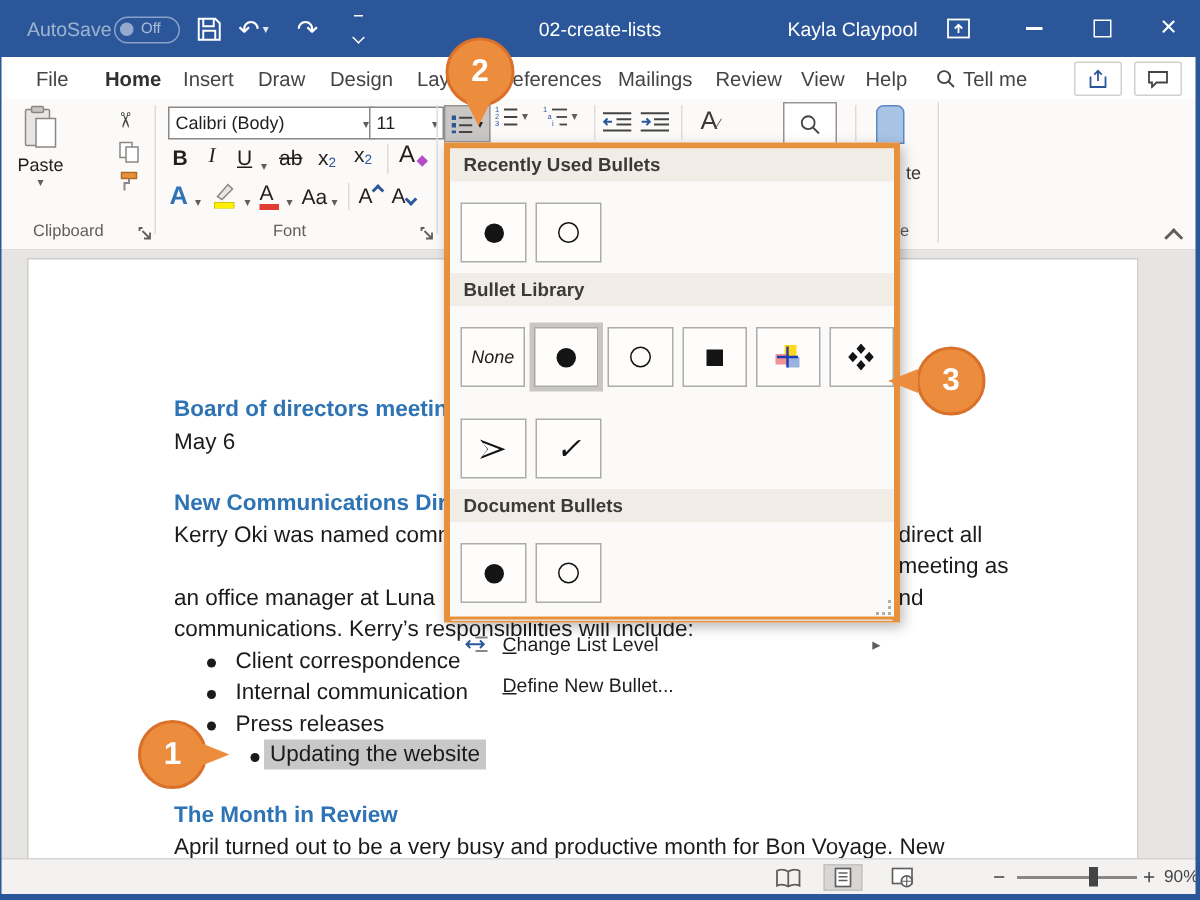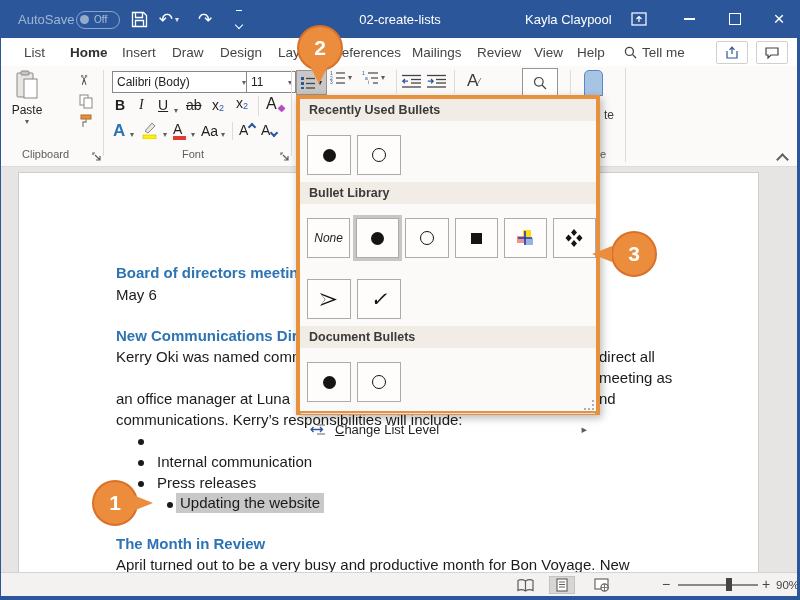--- a/index.html
+++ b/index.html
@@ -94,21 +94,21 @@
       </span>
     <span class="tbbtn" style="left:722px;">
         <span style="display:inline-block;width:10px;height:10px;border:1.3px solid #fff;"></span>
       </span>
     <span class="tbbtn" style="left:766px;font-size:19px;">
         <span>×</span>
       </span>
   </div>
 
   <div class="tabrow">
-    <span class="rtab" style="left:22px;">List</span>
+    <span class="rtab" style="left:22px;">File</span>
     <span class="rtab active" style="left:68px;">Home</span>
     <span class="rtab" style="left:120px;">Insert</span>
     <span class="rtab" style="left:170px;">Draw</span>
     <span class="rtab" style="left:218px;">Design</span>
     <span class="rtab" style="left:276px;">Layout</span>
     <span class="rtab" style="left:330px;">References</span>
     <span class="rtab" style="left:410px;">Mailings</span>
     <span class="rtab" style="left:475px;">Review</span>
     <span class="rtab" style="left:532px;">View</span>
     <span class="rtab" style="left:575px;">Help</span>
@@ -312,20 +312,21 @@
       <span class="docline dochead" style="left:97px;top:154px;">New Communications Dir</span>
 
       <span class="docline" style="left:97px;top:175px;">Kerry Oki was named comm</span>
       <span class="docline" style="left:580px;top:175px;">direct all</span>
       <span class="docline" style="left:580px;top:196px;">meeting as</span>
       <span class="docline" style="left:97px;top:217px;">an office manager at Luna</span>
       <span class="docline" style="left:580px;top:217px;">nd</span>
       <span class="docline" style="left:97px;top:238px;">communications. Kerry’s responsibilities will include:</span>
 
       <span class="bdot" style="left:119px;top:266px;"></span>
+      <span class="docline" style="left:138px;top:259px;">Client correspondence</span>
       <span class="bdot" style="left:119px;top:287px;"></span>
       <span class="docline" style="left:138px;top:280px;">Internal communication</span>
       <span class="bdot" style="left:119px;top:308px;"></span>
       <span class="docline" style="left:138px;top:301px;">Press releases</span>
       <span class="bdot" style="left:148px;top:329px;"></span>
       <span class="docline" style="left:157px;top:321px;"><span class="hl">Updating the website</span></span>
 
       <span class="docline dochead" style="left:97px;top:362px;">The Month in Review</span>
       <span class="docline" style="left:97px;top:383px;">April turned out to be a very busy and productive month for Bon Voyage. New</span>
     </div>
@@ -395,20 +396,23 @@
     <div style="height:1px;background:#E1DFDD;margin:4px 1px 2px 1px;"></div>
     <div class="menu-item">
       <svg width="17" height="13" viewBox="0 0 17 13" style="margin-right:8px;">
         <line x1="7" y1="2" x2="15" y2="2" stroke="#8A8886" stroke-width="1.3"></line>
         <line x1="7" y1="11" x2="15" y2="11" stroke="#8A8886" stroke-width="1.3"></line>
         <path d="M1.5 6.5 H12 M3.5 4 L1 6.5 L3.5 9 M10 4 L12.5 6.5 L10 9" fill="none" stroke="#2B579A" stroke-width="1.3"></path>
       </svg>
       <span class="mnemonic">Change List Level</span>
       <span class="submenu-arrow">▸</span>
     </div>
+    <div class="menu-item" style="padding-left:35px;">
+      <span class="mnemonic">Define New Bullet...</span>
+    </div>
     <div class="abs" style="right:2px;bottom:1px;width:8px;height:8px;border-right:2px dotted #B0AEAC;border-bottom:2px dotted #B0AEAC;"></div>
   </div>
 
   <div class="callout" style="left:297px;top:25px;">
       <span>2</span>
     </div>
   <div class="ctail" style="left:310px;top:66px;border-left:9px solid transparent;border-right:9px solid transparent;border-top:18px solid #EC8C3D;z-index:60;"></div>
 
   <div class="callout" style="left:611px;top:231px;">
       <span>3</span>

